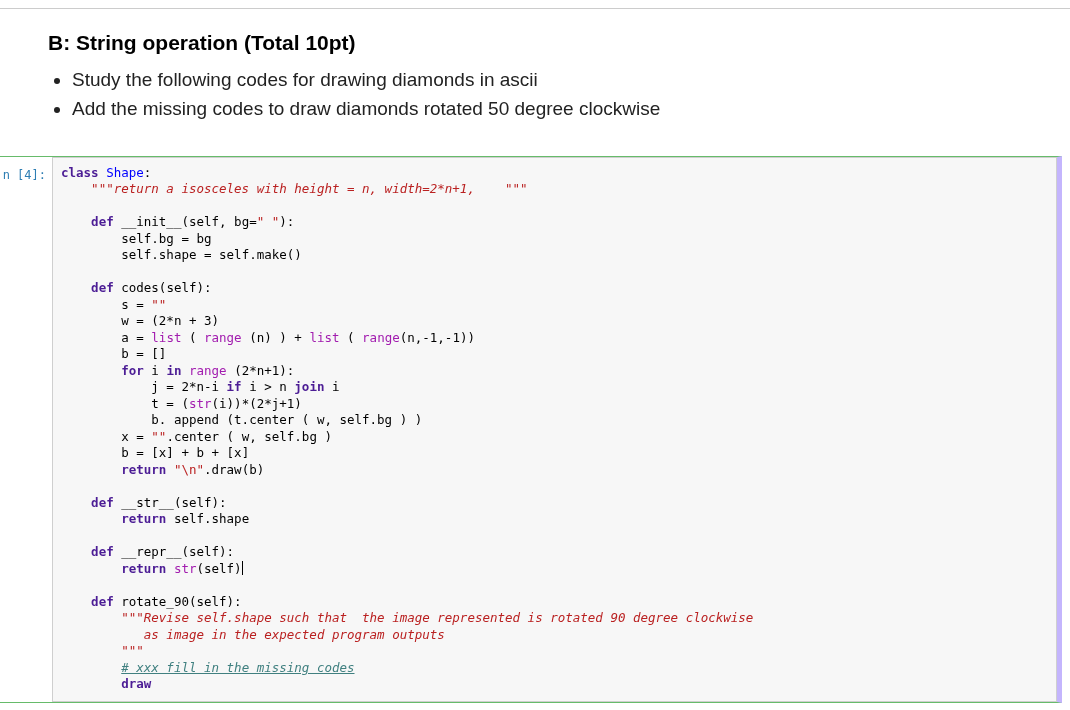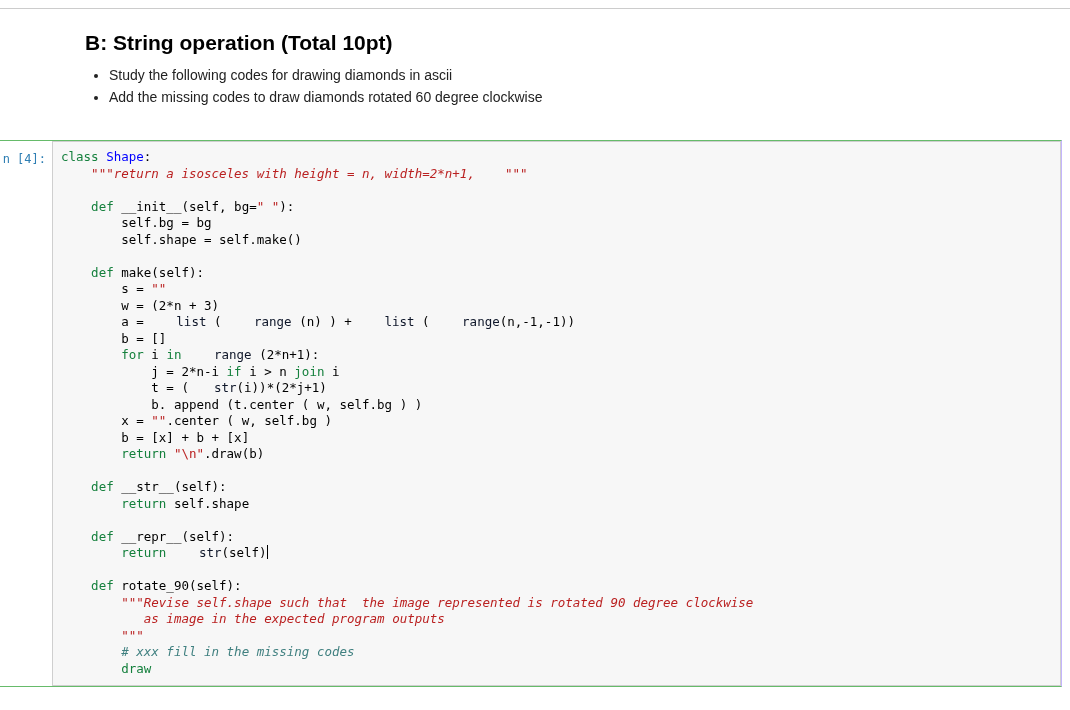--- a/index.html
+++ b/index.html
@@ -10,41 +10,40 @@
     font-family: -apple-system, BlinkMacSystemFont, "Segoe UI", Helvetica, Arial, sans-serif;
     color: #000;
   }
   .top-divider {
     height: 1px;
     background: #ccc;
     margin-top: 8px;
   }
   .markdown-cell {
     padding: 22px 48px 16px 48px;
-    margin-left: 37px;
   }
   .markdown-cell h2 {
     margin: 0 0 10px 0;
     font-size: 21px;
     font-weight: 700;
     color: #000;
   }
   .markdown-cell ul {
     margin: 6px 0 0 0;
     padding-left: 24px;
   }
   .markdown-cell li {
-    font-size: 14px;
+    font-size: 19px;
     line-height: 1.55;
     color: #222;
   }
   .code-cell-wrap {
     border: 1px solid #66bb6a;
     border-left: none;
-    border-right: 1px solid #c4b5fd;
+    border-right: 5px solid #c4b5fd;
     margin: 16px 8px 12px 0;
     display: flex;
     background: #fff;
   }
   .prompt-col {
     flex: 0 0 52px;
     padding: 8px 6px 0 0;
     text-align: right;
   }
   .prompt-text {
@@ -64,55 +63,55 @@
     margin: 0 0 0 0;
   }
   pre.code {
     margin: 0;
     font-family: "Menlo", "Consolas", "DejaVu Sans Mono", monospace;
     font-size: 12.5px;
     line-height: 1.32;
     white-space: pre;
     color: #000;
   }
-  .kw-green  { color: #15803d; font-weight: normal; }  
+  .kw-green  { color: #4c1d95; font-weight: bold; }  
   .cls-blue  { color: #0000ff; }                     
   .str-red   { color: #ba2121; }                     
   .docstr    { color: #ba2121; font-style: italic; } 
-  .comment   { color: #408080; font-style: italic; }
-  .builtin   { color: #0f172a; margin-left: 25px; }
+  .comment   { color: #408080; font-style: italic; text-decoration: underline; }
+  .builtin   { color: #a21caf; }
   .cursor    { display:inline-block; width:1px; height:14px; background:#000; vertical-align:-2px; }
 </style>
 </head>
 <body>
 
 <div class="top-divider"></div>
 
 <div class="markdown-cell">
   <h2>B: String operation (Total 10pt)</h2>
   <ul>
     <li>Study the following codes for drawing diamonds in ascii</li>
-    <li>Add the missing codes to draw diamonds rotated 60 degree clockwise</li>
+    <li>Add the missing codes to draw diamonds rotated 50 degree clockwise</li>
   </ul>
 </div>
 
 <div class="code-cell-wrap">
   <div class="prompt-col">
     <span class="prompt-text">n [4]:</span>
   </div>
   <div class="code-col">
     <div class="code-inner">
 <pre class="code"><span class="kw-green">class</span> <span class="cls-blue">Shape</span><span>:</span>
     <span class="docstr">"""return a isosceles with height = n, width=2*n+1,    """</span>
 
     <span class="kw-green">def</span> <span>__init__</span><span>(self, bg=</span><span class="str-red">" "</span><span>):</span>
         <span>self.bg = bg</span>
         <span>self.shape = self.make()</span>
 
-    <span class="kw-green">def</span> <span>make</span><span>(self):</span>
+    <span class="kw-green">def</span> <span>codes</span><span>(self):</span>
         <span>s = </span><span class="str-red">""</span>
         <span>w = (2*n + 3)</span>
         <span>a = </span><span class="builtin">list</span><span> ( </span><span class="builtin">range</span><span> (n) ) + </span><span class="builtin">list</span><span> ( </span><span class="builtin">range</span><span>(n,-1,-1))</span>
         <span>b = []</span>
         <span class="kw-green">for</span><span> i </span><span class="kw-green">in</span><span> </span><span class="builtin">range</span><span> (2*n+1):</span>
             <span>j = 2*n-i </span><span class="kw-green">if</span><span> i &gt; n </span><span class="kw-green">join</span><span> i</span>
             <span>t = (</span><span class="builtin">str</span><span>(i))*(2*j+1)</span>
             <span>b. append (t.center ( w, self.bg ) )</span>
         <span>x = </span><span class="str-red">""</span><span>.center ( w, self.bg )</span>
         <span>b = [x] + b + [x]</span>

